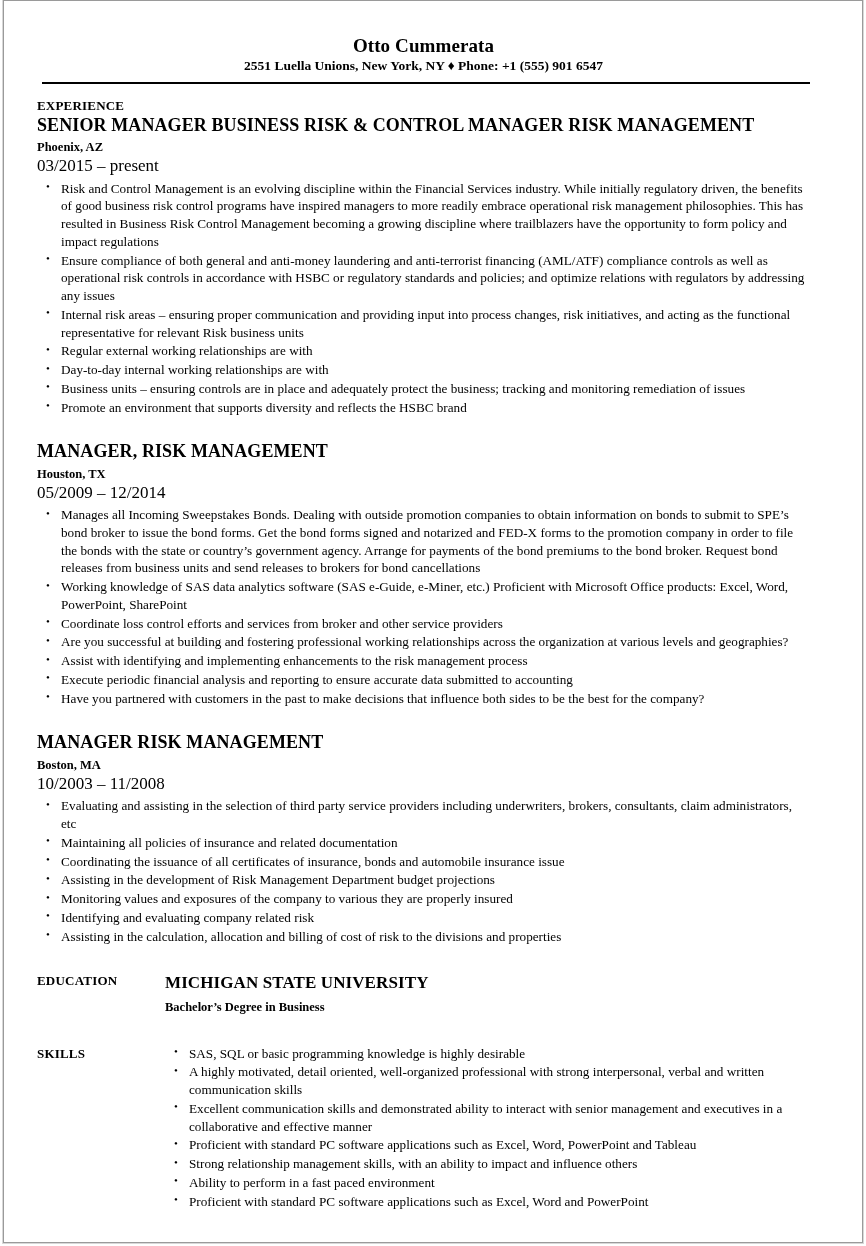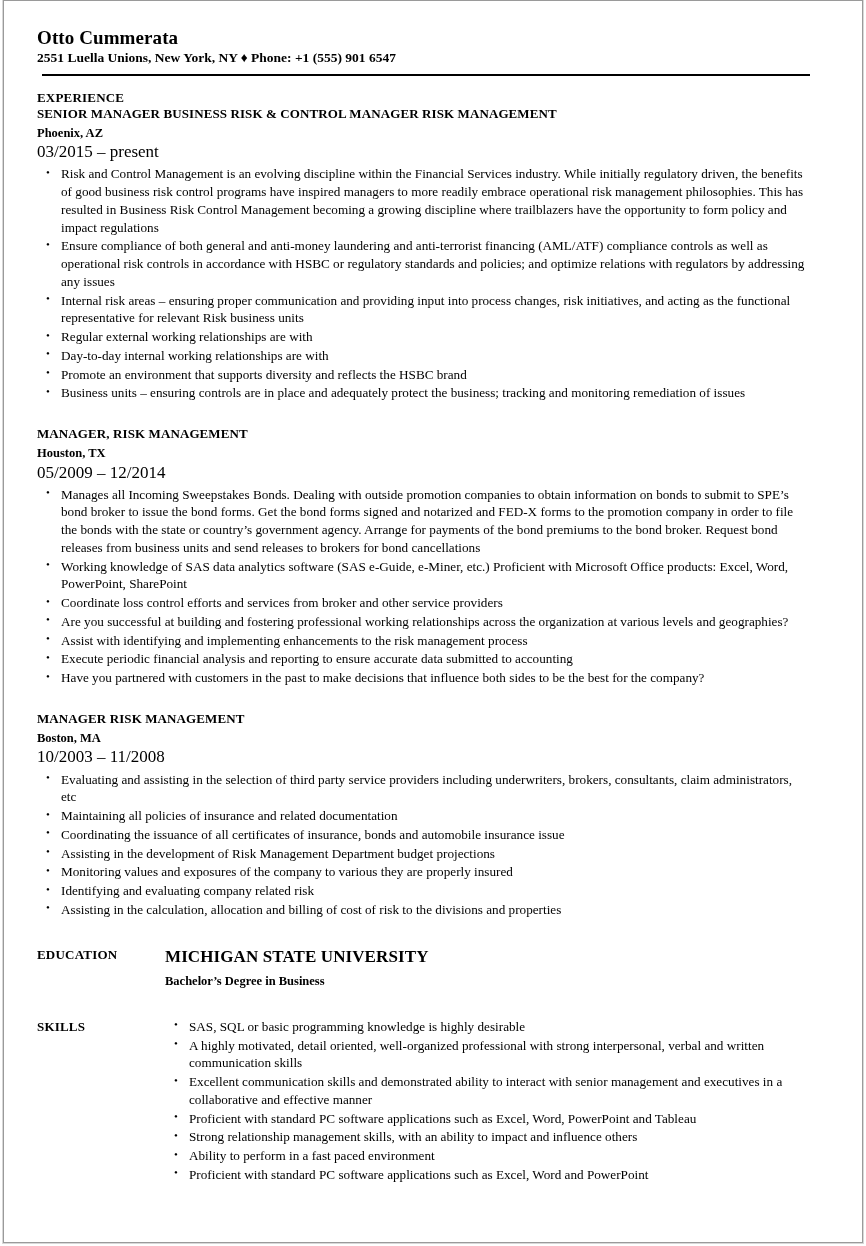--- a/index.html
+++ b/index.html
@@ -33,21 +33,22 @@
   }
   .sheet {
     position: relative;
     padding: 0 56px 0 37px;
     box-sizing: border-box;
     width: 866px;
   }
 
   
   .resume-header {
-    padding-top: 28px;
+    text-align: center;
+    padding-top: 36px;
   }
   .candidate-name {
     font-size: 19px;
     font-weight: bold;
     letter-spacing: 0.1px;
     line-height: 1.1;
   }
   .candidate-contact {
     font-size: 13.5px;
     font-weight: bold;
@@ -80,21 +81,21 @@
 
   #experience-section { margin-top: 13px; flex-direction: column; }
   #education-section  { margin-top: 27px; }
   #skills-section     { margin-top: 28px; }
 
   
   .job { }
   .job + .job { margin-top: 24px; }
 
   .job-title {
-    font-size: 13px;
+    font-size: 18px;
     font-weight: bold;
     letter-spacing: 0.1px;
     line-height: 1.25;
   }
   .job-location {
     font-size: 12.5px;
     font-weight: bold;
     line-height: 1.3;
     margin-top: 3px;
   }
@@ -164,22 +165,22 @@
         <div class="job">
           <div class="job-title">SENIOR MANAGER BUSINESS RISK &amp; CONTROL MANAGER RISK MANAGEMENT</div>
           <div class="job-location">Phoenix, AZ</div>
           <div class="job-dates">03/2015 – present</div>
           <ul class="bullets">
             <li>Risk and Control Management is an evolving discipline within the Financial Services industry. While initially regulatory driven, the benefits of good business risk control programs have inspired managers to more readily embrace operational risk management philosophies. This has resulted in Business Risk Control Management becoming a growing discipline where trailblazers have the opportunity to form policy and impact regulations</li>
             <li>Ensure compliance of both general and anti-money laundering and anti-terrorist financing (AML/ATF) compliance controls as well as operational risk controls in accordance with HSBC or regulatory standards and policies; and optimize relations with regulators by addressing any issues</li>
             <li>Internal risk areas – ensuring proper communication and providing input into process changes, risk initiatives, and acting as the functional representative for relevant Risk business units</li>
             <li>Regular external working relationships are with</li>
             <li>Day-to-day internal working relationships are with</li>
+            <li>Business units – ensuring controls are in place and adequately protect the business; tracking and monitoring remediation of issues</li>
             <li>Promote an environment that supports diversity and reflects the HSBC brand</li>
-            <li>Business units – ensuring controls are in place and adequately protect the business; tracking and monitoring remediation of issues</li>
           </ul>
         </div>
 
         <div class="job">
           <div class="job-title">MANAGER, RISK MANAGEMENT</div>
           <div class="job-location">Houston, TX</div>
           <div class="job-dates">05/2009 – 12/2014</div>
           <ul class="bullets">
             <li>Manages all Incoming Sweepstakes Bonds. Dealing with outside promotion companies to obtain information on bonds to submit to SPE’s bond broker to issue the bond forms. Get the bond forms signed and notarized and FED-X forms to the promotion company in order to file the bonds with the state or country’s government agency. Arrange for payments of the bond premiums to the bond broker. Request bond releases from business units and send releases to brokers for bond cancellations</li>
             <li>Working knowledge of SAS data analytics software (SAS e-Guide, e-Miner, etc.) Proficient with Microsoft Office products: Excel, Word, PowerPoint, SharePoint</li>

